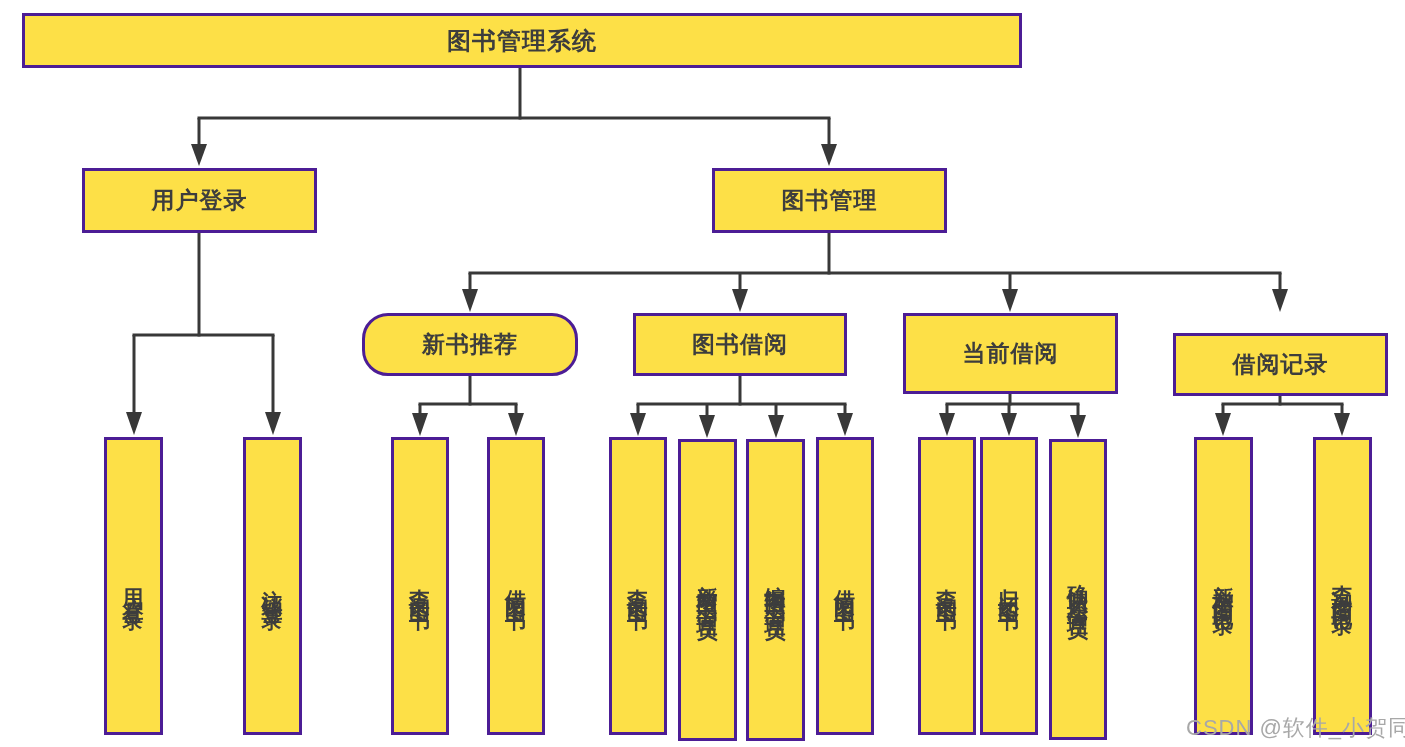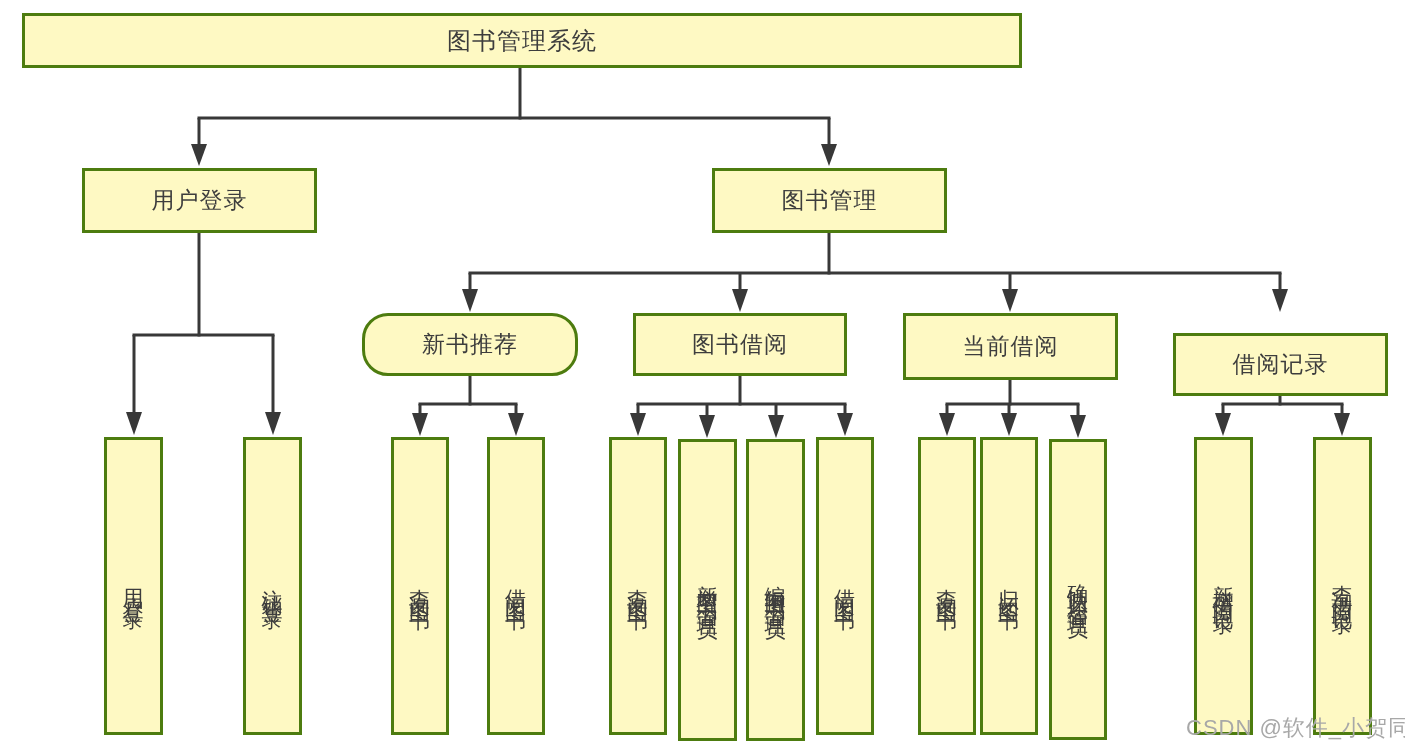--- a/index.html
+++ b/index.html
@@ -6,26 +6,27 @@
   #stage{
     position:relative;
     width:1405px;height:747px;
     background:#ffffff;
     font-family:"Liberation Sans", sans-serif;
     overflow:hidden;
   }
   .box{
     position:absolute;
     box-sizing:border-box;
-    border:3px solid #4d7c0f;
-    background:#fef9c3;
+    border:3px solid #4c1d95;
+    background:#fde047;
     display:flex;
     align-items:center;
     justify-content:center;
     color:#3d3d3d;
+    font-weight:bold;
   }
   .hbox{
     font-size:23px;
     letter-spacing:1px;
     white-space:nowrap;
   }
   .vbox{
     writing-mode:vertical-rl;
     text-orientation:mixed;
     font-size:21px;
@@ -123,21 +124,21 @@
     <polygon points="1342,436 1334,413 1350,413"></polygon>
   </svg>
 
   <div class="box hbox" style="left:22px;top:13px;width:1000px;height:55px;font-size:24px;">图书管理系统</div>
 
   <div class="box hbox" style="left:82px;top:168px;width:235px;height:65px;">用户登录</div>
   <div class="box hbox" style="left:712px;top:168px;width:235px;height:65px;">图书管理</div>
 
   <div class="box hbox" style="left:362px;top:313px;width:216px;height:63px;border-radius:26px;">新书推荐</div>
   <div class="box hbox" style="left:633px;top:313px;width:214px;height:63px;text-align:center;">图书借阅</div>
-  <div class="box hbox" style="left:903px;top:313px;width:215px;height:67px;text-align:center;">当前借阅</div>
+  <div class="box hbox" style="left:903px;top:313px;width:215px;height:81px;text-align:center;">当前借阅</div>
   <div class="box hbox" style="left:1173px;top:313px;width:215px;height:63px;margin-top:20px;">借阅记录</div>
 
   <div class="box vbox" style="left:104px;top:437px;width:59px;height:298px;">用户登录</div>
   <div class="box vbox" style="left:243px;top:437px;width:59px;height:298px;">注销登录</div>
 
   <div class="box vbox" style="left:391px;top:437px;width:58px;height:298px;">查询图书</div>
   <div class="box vbox" style="left:487px;top:437px;width:58px;height:298px;">借阅图书</div>
 
   <div class="box vbox" style="left:609px;top:437px;width:58px;height:298px;">查询图书</div>
   <div class="box vbox" style="left:678px;top:439px;width:59px;height:302px;letter-spacing:5px;">新增图书（管理员）</div>

